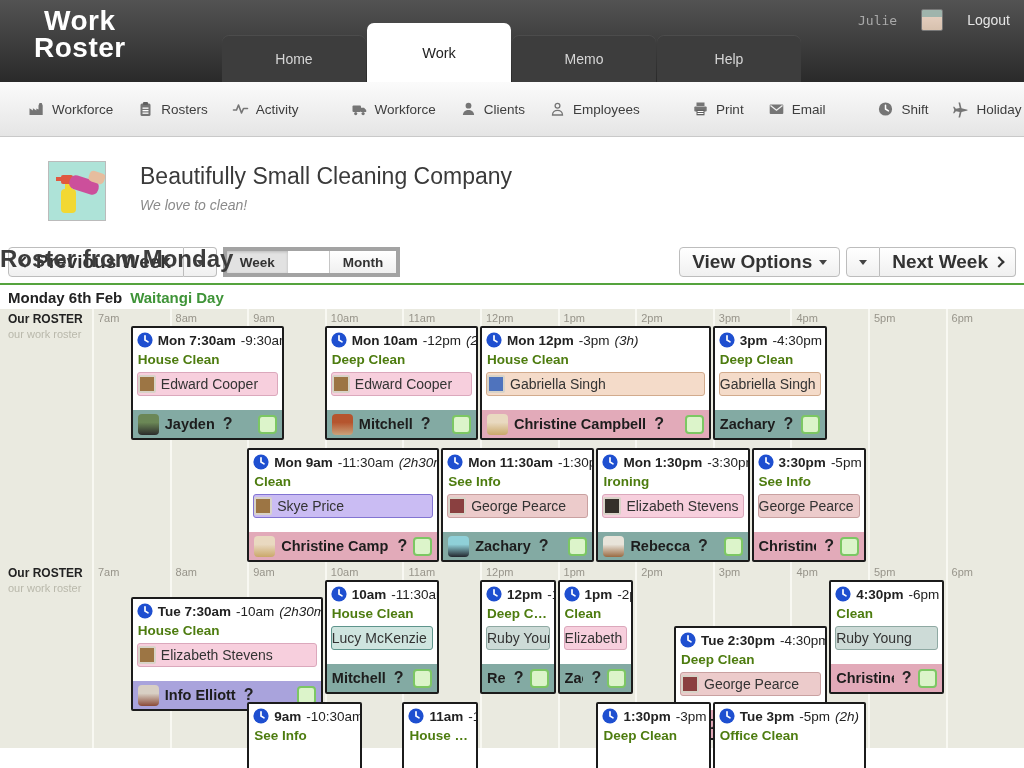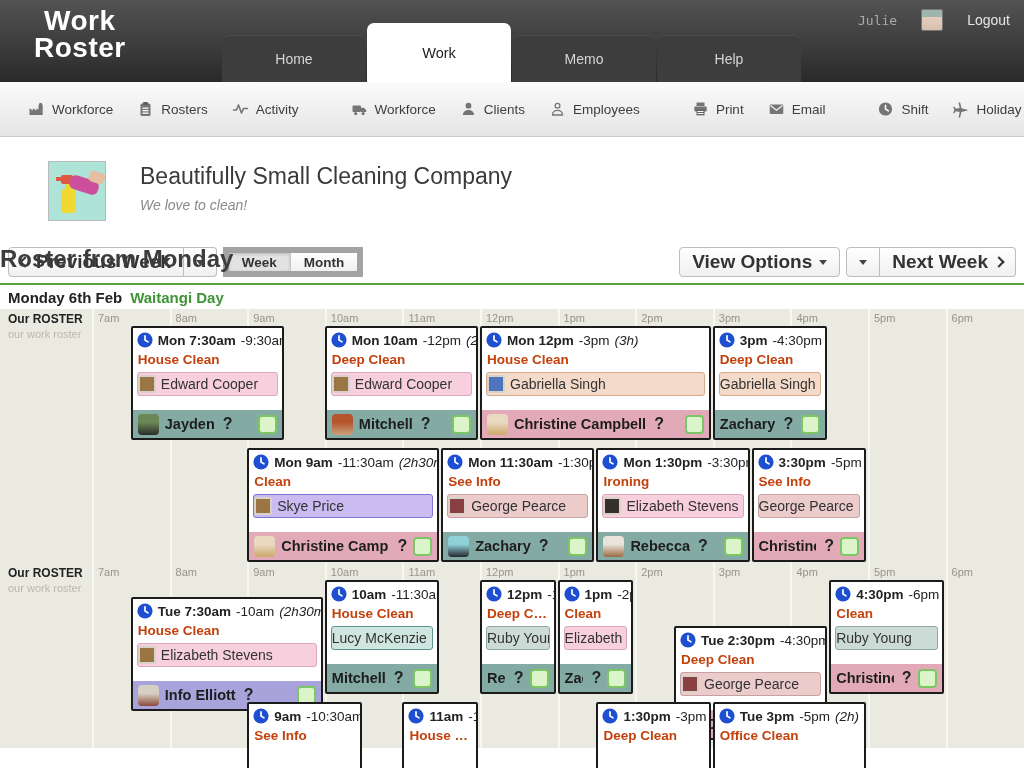--- a/index.html
+++ b/index.html
@@ -35,21 +35,21 @@
   .clogo { width:58px; height:60px; border:1px solid #bbb; margin-top:0; }
   .cinfo { margin-left:34px; padding-top:2px; }
   .cname { font-size:23px; color:#3a3a3a; font-weight:normal; }
   .ctag  { font-size:14px; color:#8a8a8a; font-style:italic; margin-top:7px; }
 
   
   .navrow { position:relative; height:44px; border-bottom:2px solid #55a33e; }
   .btn { display:inline-flex; align-items:center; gap:7px; background:linear-gradient(#fff,#f0f0f0);
          border:1px solid #bdbdbd; border-radius:4px; height:30px; padding:0 12px;
          font-size:19px; color:#333; font-weight:bold; cursor:pointer; }
-  .seg { display:inline-flex; border:6px solid #a3a3a3; border-radius:0; overflow:hidden; height:30px; }
+  .seg { display:inline-flex; border:4px solid #a3a3a3; border-radius:0; overflow:hidden; height:30px;gap:41px; }
   .seg .sbtn { border:none; border-radius:0; background:linear-gradient(#fff,#f0f0f0);
                display:inline-flex; align-items:center; padding:0 13px; font-size:13.5px;
                font-weight:bold; color:#333; cursor:pointer; }
   .seg .sbtn + .sbtn { border-left:1px solid #c6c6c6; }
   .seg .sbtn.sel { background:#e2e2e2; box-shadow:inset 0 1px 3px rgba(0,0,0,.18); }
   .nav-left { position:absolute; left:8px; top:6px; display:flex; gap:6px; }
   .nav-right { position:absolute; right:8px; top:6px; display:flex; gap:6px; }
   .attach { display:inline-flex; }
   .attach .btn:first-child { border-radius:4px 0 0 4px; }
   .attach .btn:last-child { border-radius:0 4px 4px 0; border-left:none; }
@@ -71,21 +71,21 @@
   .rowlabel .rl1 { font-size:12px; font-weight:bold; color:#222; }
   .rowlabel .rl2 { font-size:11px; color:#b9b8ab; margin-top:2px; }
 
   .card { position:absolute; background:#fff; border:2px solid #1b1b1b; border-radius:2px;
           overflow:hidden; cursor:pointer; }
   .ctime { display:flex; align-items:center; gap:5px; padding:4px 4px 1px 4px; font-size:13.5px;
            color:#222; white-space:nowrap; overflow:hidden; }
   .ctime .tb { font-weight:bold; }
   .ctime .tn { font-style:italic; }
   .ctime svg { flex:0 0 auto; }
-  .cjob { padding:3px 5px 0 5px; font-size:13.5px; font-weight:bold; color:#c2410c;
+  .cjob { padding:3px 5px 0 5px; font-size:13.5px; font-weight:bold; color:#4d7c0f;
           white-space:nowrap; overflow:hidden; text-overflow:ellipsis; }
   .cclient { margin:5px 4px 0 4px; height:24px; border-radius:3px; border:1px solid;
              display:flex; align-items:center; gap:5px; padding:0 0; font-size:14px; color:#333;
              white-space:nowrap; overflow:hidden; }
   .thumb { flex:0 0 auto; width:18px; height:18px; border-radius:2px; border:2px solid #d8d3c8; }
   .cemp { position:absolute; left:0; right:0; bottom:0; height:28px; display:flex; align-items:center;
           gap:6px; padding:0 5px; font-size:14.5px; font-weight:bold; color:#1d1d1d;
           white-space:nowrap; overflow:hidden; }
   .cemp .av { flex:0 0 auto; width:21px; height:21px; border-radius:4px; }
   .cemp .ename { overflow:hidden; flex:0 1 auto; }

